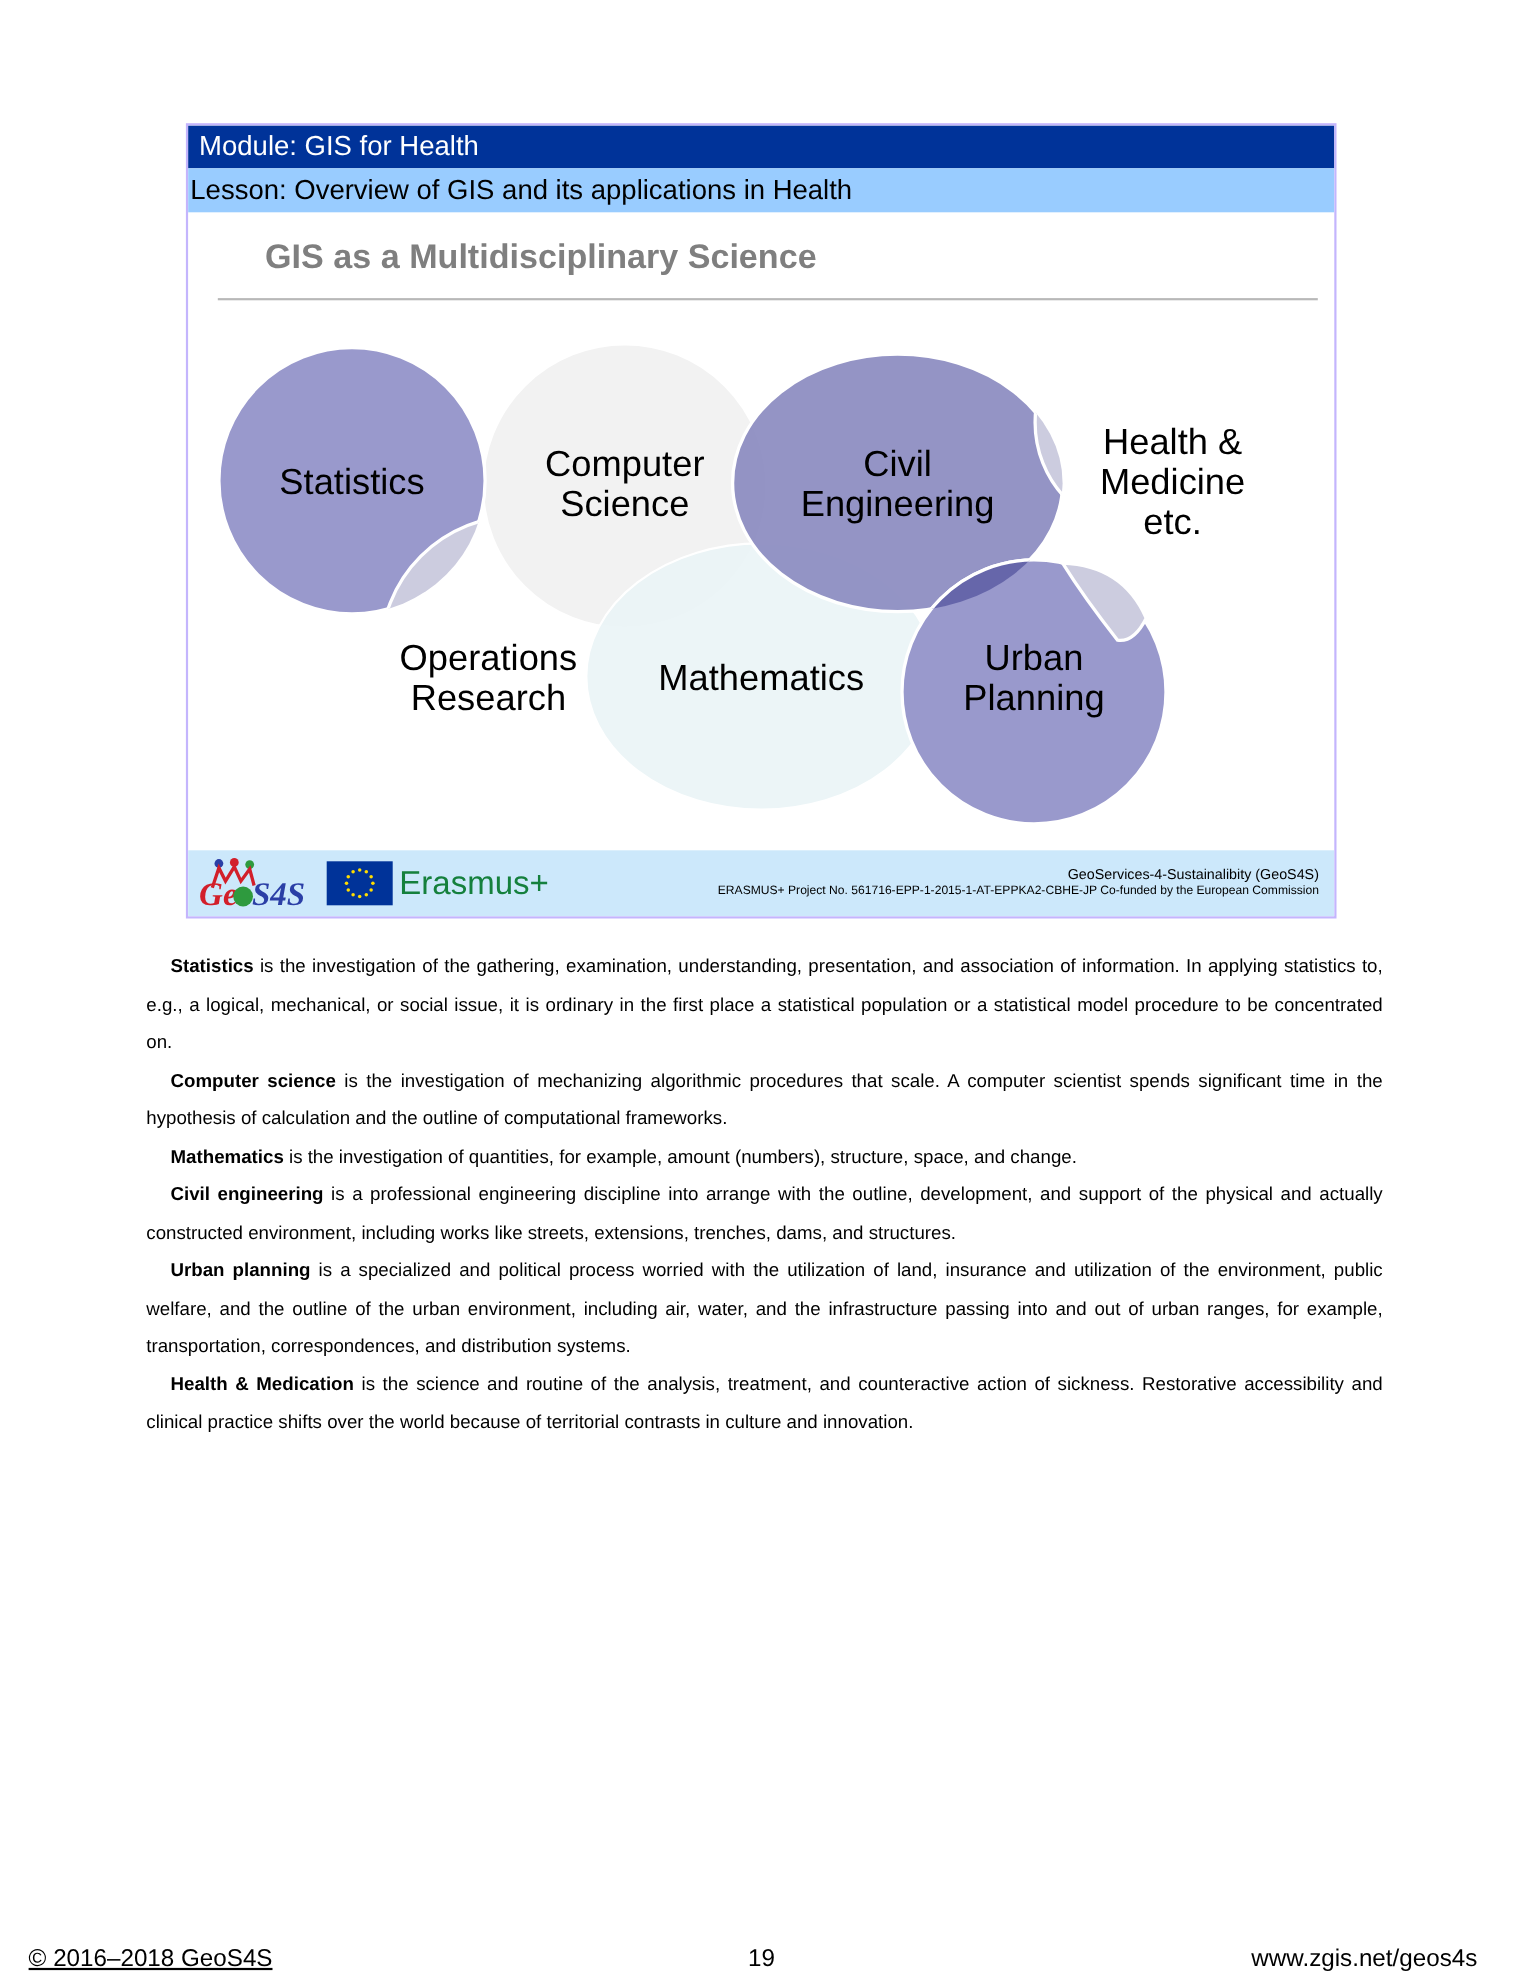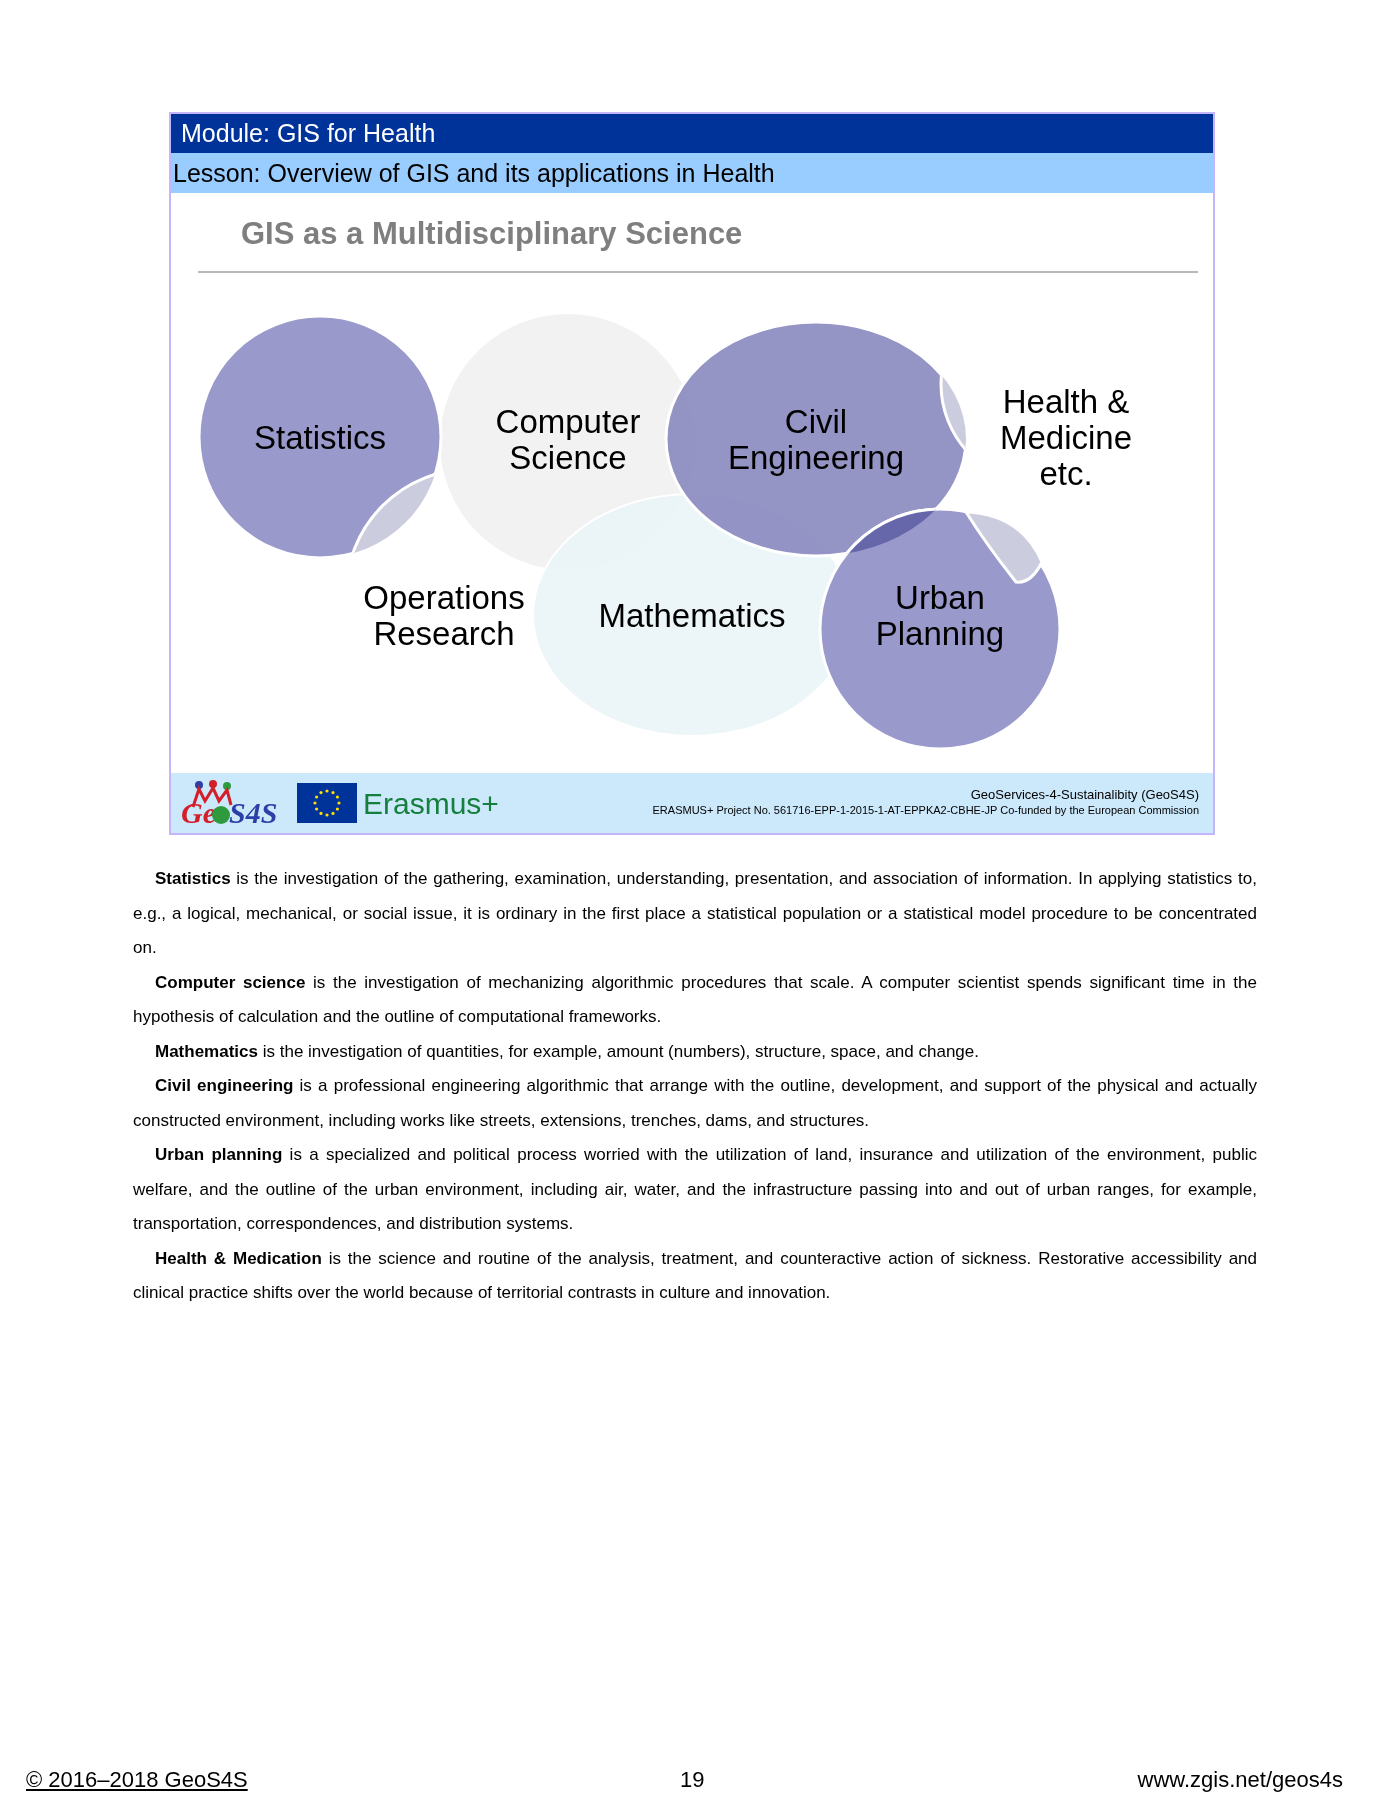--- a/index.html
+++ b/index.html
@@ -107,21 +107,21 @@
       <div class="footer-org">GeoServices-4-Sustainalibity (GeoS4S)</div>
       <div class="footer-project">ERASMUS+ Project No. 561716-EPP-1-2015-1-AT-EPPKA2-CBHE-JP  Co-funded by the European Commission</div>
     </div>
   </div>
 </div>
 
 <div class="body-text">
   <p><b>Statistics</b><span> is the investigation of the gathering, examination, understanding, presentation, and association of information. In applying statistics to, e.g., a logical, mechanical, or social issue, it is ordinary in the first place a statistical population or a statistical model procedure to be concentrated on.</span></p>
   <p><b>Computer science</b><span> is the investigation of mechanizing algorithmic procedures that scale. A computer scientist spends significant time in the hypothesis of calculation and the outline of computational frameworks.</span></p>
   <p><b>Mathematics</b><span> is the investigation of quantities, for example, amount (numbers), structure, space, and change.</span></p>
-  <p><b>Civil engineering</b><span> is a professional engineering algorithmic that arrange with the outline, development, and support of the physical and actually constructed environment, including works like streets, extensions, trenches, dams, and structures.</span></p>
+  <p><b>Civil engineering</b><span> is a professional engineering discipline into arrange with the outline, development, and support of the physical and actually constructed environment, including works like streets, extensions, trenches, dams, and structures.</span></p>
   <p><b>Urban planning</b><span> is a specialized and political process worried with the utilization of land, insurance and utilization of the environment, public welfare, and the outline of the urban environment, including air, water, and the infrastructure passing into and out of urban ranges, for example, transportation, correspondences, and distribution systems.</span></p>
   <p><b>Health &amp; Medication</b><span> is the science and routine of the analysis, treatment, and counteractive action of sickness. Restorative accessibility and clinical practice shifts over the world because of territorial contrasts in culture and innovation.</span></p>
 </div>
 
 <div class="page-footer">
   <span class="pf-left">© 2016–2018 GeoS4S</span>
   <span class="pf-center">19</span>
   <span class="pf-right">www.zgis.net/geos4s</span>
 </div>
 

